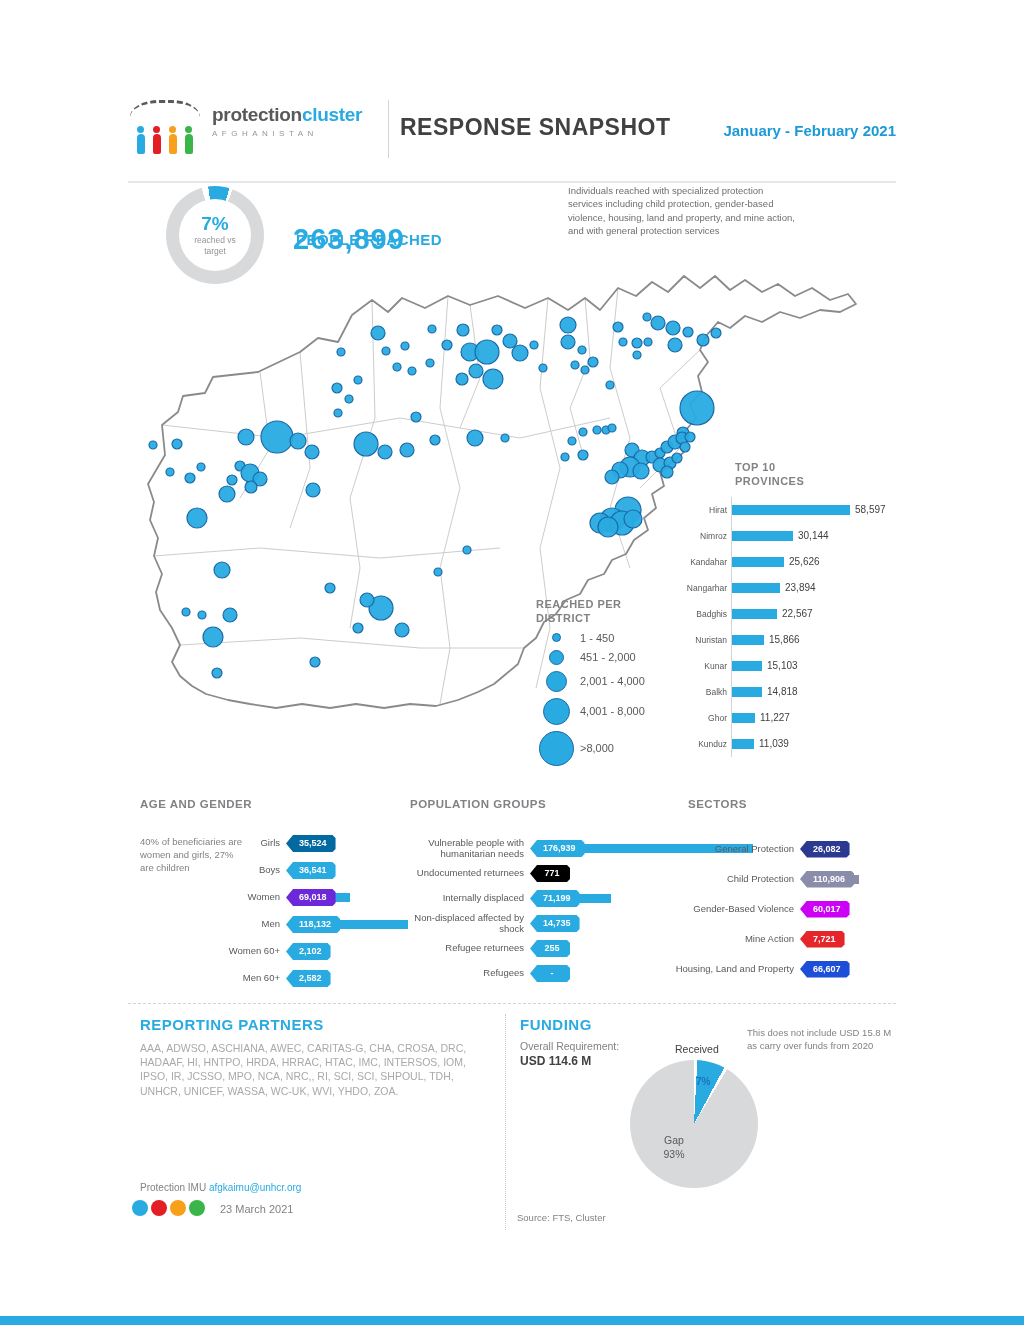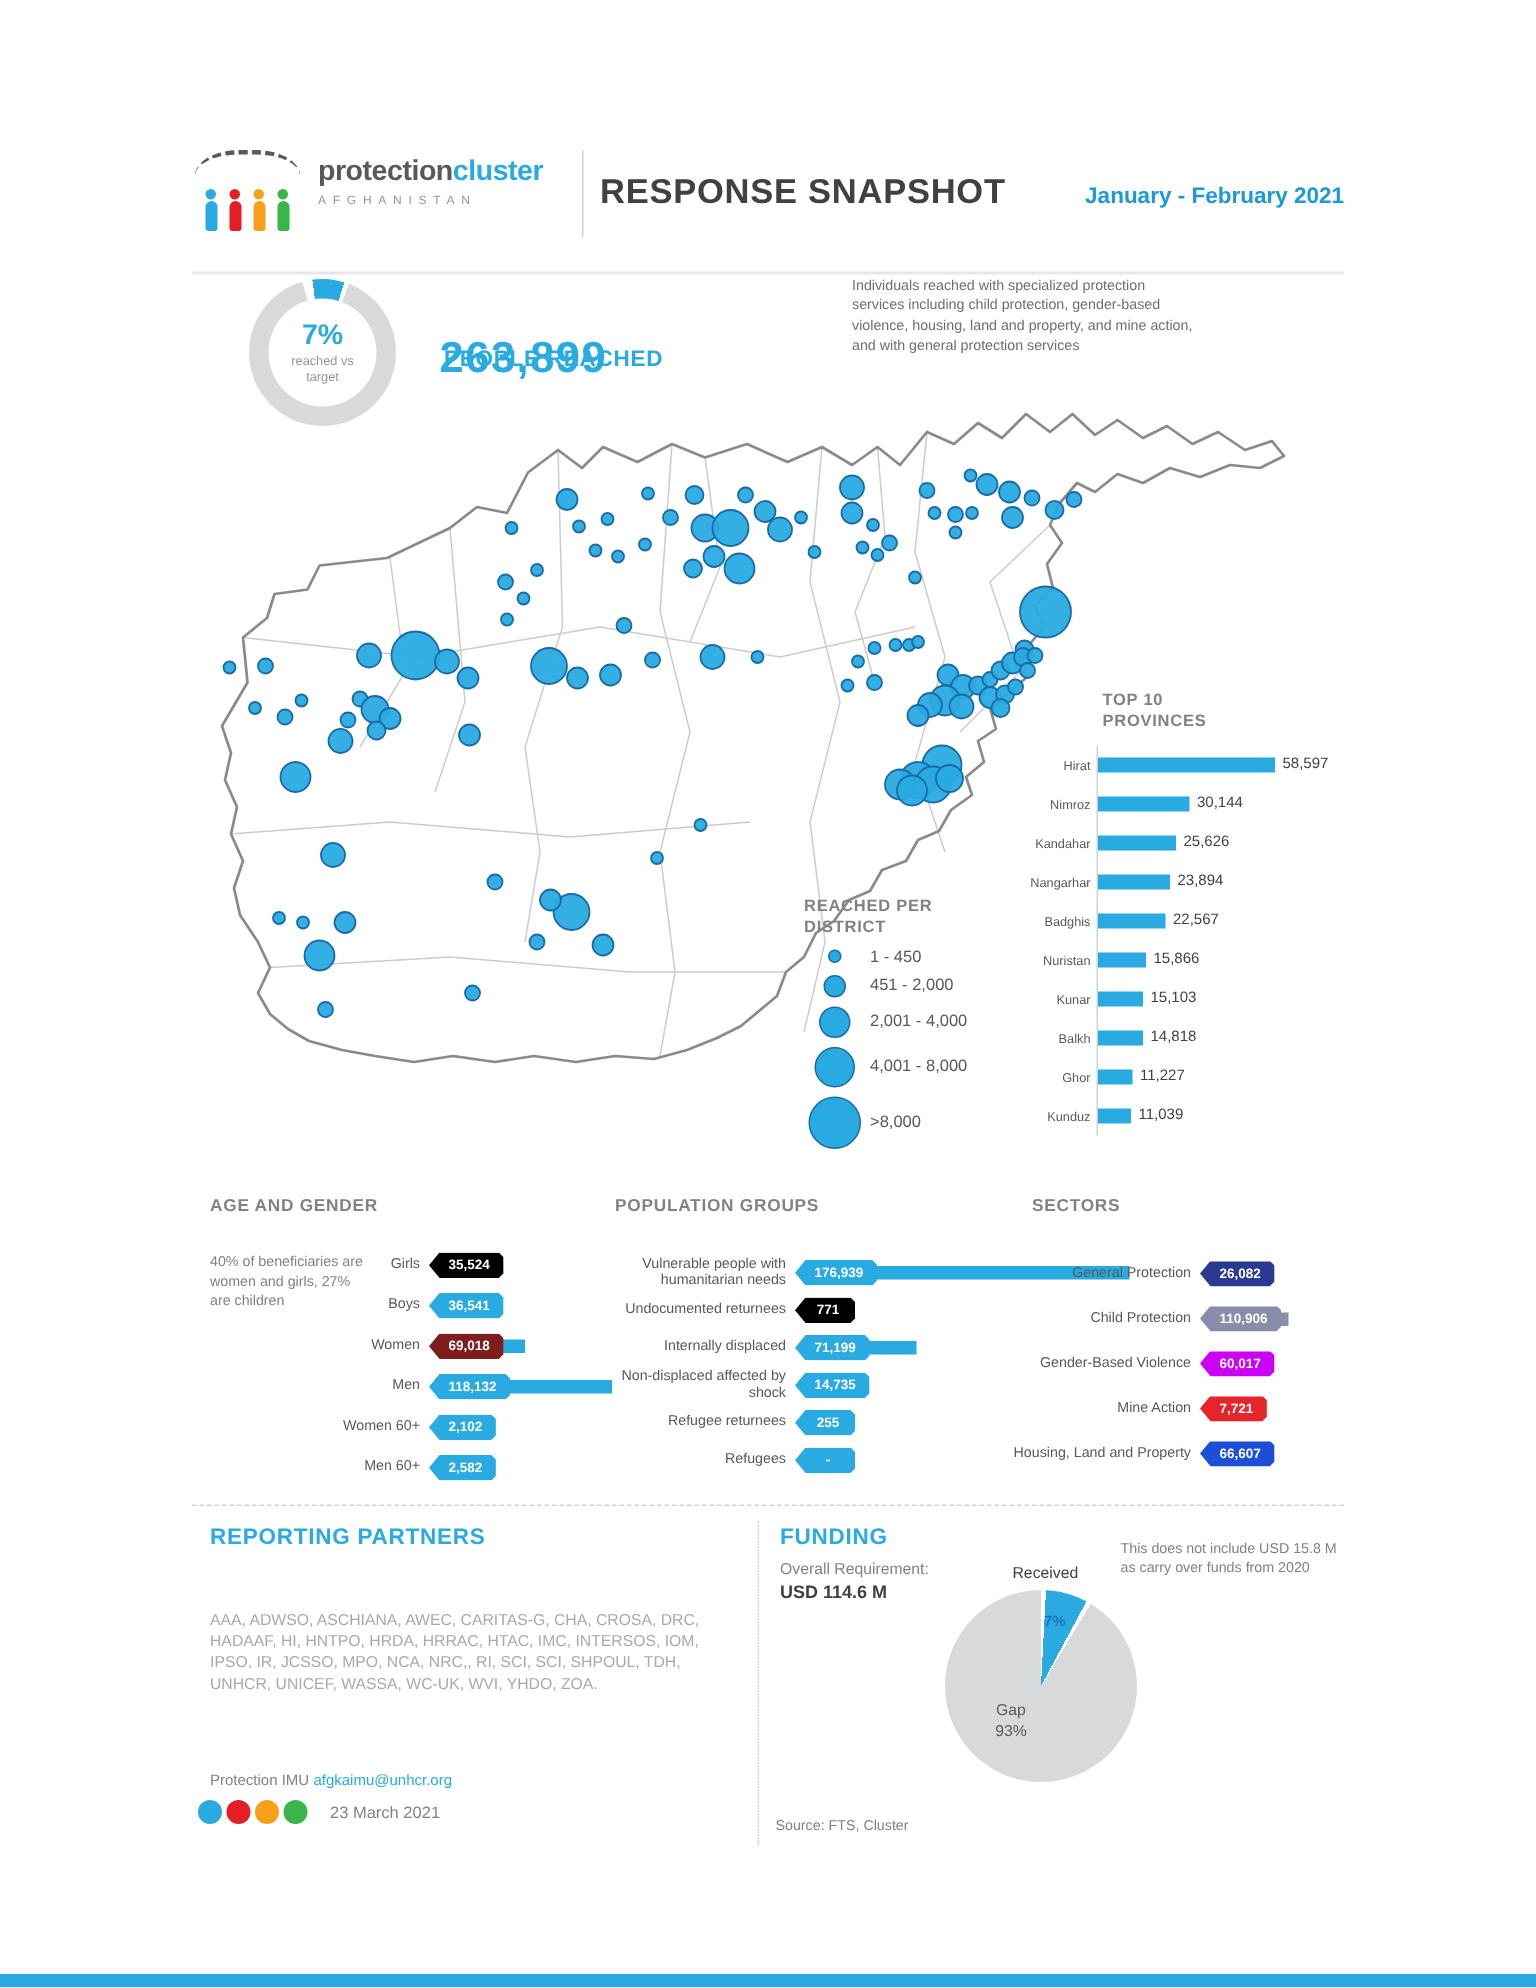--- a/index.html
+++ b/index.html
@@ -59,21 +59,21 @@
   .tag-row .lab { text-align:right; font-size:9.5px; color:#58595b; line-height:1.15; padding-right:6px; flex:none; }
   .tag-row .barwrap { display:flex; align-items:center; }
   .tag { color:#fff; font-size:9px; font-weight:bold; height:17px; line-height:17px; padding:0 9px 0 13px; white-space:nowrap;
          clip-path: polygon(7px 0, calc(100% - 3px) 0, 100% 3px, 100% calc(100% - 3px), calc(100% - 3px) 100%, 7px 100%, 0 50%); }
   .ext { height:9px; margin-left:-2px; }
 
   
   #bot-rule { position:absolute; left:128px; top:1003px; width:768px; border-top:1px dashed #d1d3d4; }
   #vdot { position:absolute; left:505px; top:1014px; height:216px; border-left:1px dotted #c7c8ca; }
   #partners-title { position:absolute; left:140px; top:1016px; font-size:15px; font-weight:bold; color:#29abe2; letter-spacing:0.5px; }
-  #partners-list { position:absolute; left:140px; top:1041px; width:352px; font-size:10.5px; color:#a7a9ac; line-height:1.35;margin-top:32px; }
+  #partners-list { position:absolute; left:140px; top:1041px; width:352px; font-size:10.5px; color:#a7a9ac; line-height:1.35; }
   #imu-line { position:absolute; left:140px; top:1182px; font-size:10px; color:#808285; }
   #imu-line a { color:#29abe2; text-decoration:none; }
   #footer-dots { position:absolute; left:132px; top:1200px; display:flex; }
   #footer-dots .dot { width:16px; height:16px; border-radius:50%; margin-right:3px; }
   #footer-date { position:absolute; left:220px; top:1203px; font-size:11px; color:#808285; }
 
   
   #funding-title { position:absolute; left:520px; top:1016px; font-size:15px; font-weight:bold; color:#29abe2; letter-spacing:0.5px; }
   #funding-req { position:absolute; left:520px; top:1040px; font-size:10.5px; color:#808285; }
   #funding-amt { position:absolute; left:520px; top:1054px; font-size:12px; font-weight:bold; color:#414042; }
@@ -376,33 +376,33 @@
         </div>
       </div>
   </div>
 
   <div class="sec-title" style="left:140px; top:798px;">AGE AND GENDER</div>
   <div id="age-note">40% of beneficiaries are women and girls, 27% are children</div>
   <div class="tagchart" id="age-chart" style="left:218px; top:830px;">
       <div class="tag-row" style="height: 27px;">
         <div class="lab" style="width: 68px;">Girls</div>
         <div class="barwrap">
-          <div class="tag" style="background: #000000; min-width: 40px; text-align: center;">35,524</div>
+          <div class="tag" style="background: #0369a1; min-width: 40px; text-align: center;">35,524</div>
         </div>
       </div>
       <div class="tag-row" style="height: 27px;">
         <div class="lab" style="width: 68px;">Boys</div>
         <div class="barwrap">
           <div class="tag" style="background: rgb(41, 171, 226); min-width: 40px; text-align: center;">36,541</div>
         </div>
       </div>
       <div class="tag-row" style="height: 27px;">
         <div class="lab" style="width: 68px;">Women</div>
         <div class="barwrap">
-          <div class="tag" style="background: #7f1d1d; min-width: 40px; text-align: center;">69,018</div>
+          <div class="tag" style="background: #6d28d9; min-width: 40px; text-align: center;">69,018</div>
           <div class="ext" style="width: 16px; background: rgb(41, 171, 226);"></div>
         </div>
       </div>
       <div class="tag-row" style="height: 27px;">
         <div class="lab" style="width: 68px;">Men</div>
         <div class="barwrap">
           <div class="tag" style="background: rgb(41, 171, 226); min-width: 40px; text-align: center;">118,132</div>
           <div class="ext" style="width: 70px; background: rgb(41, 171, 226);"></div>
         </div>
       </div>

